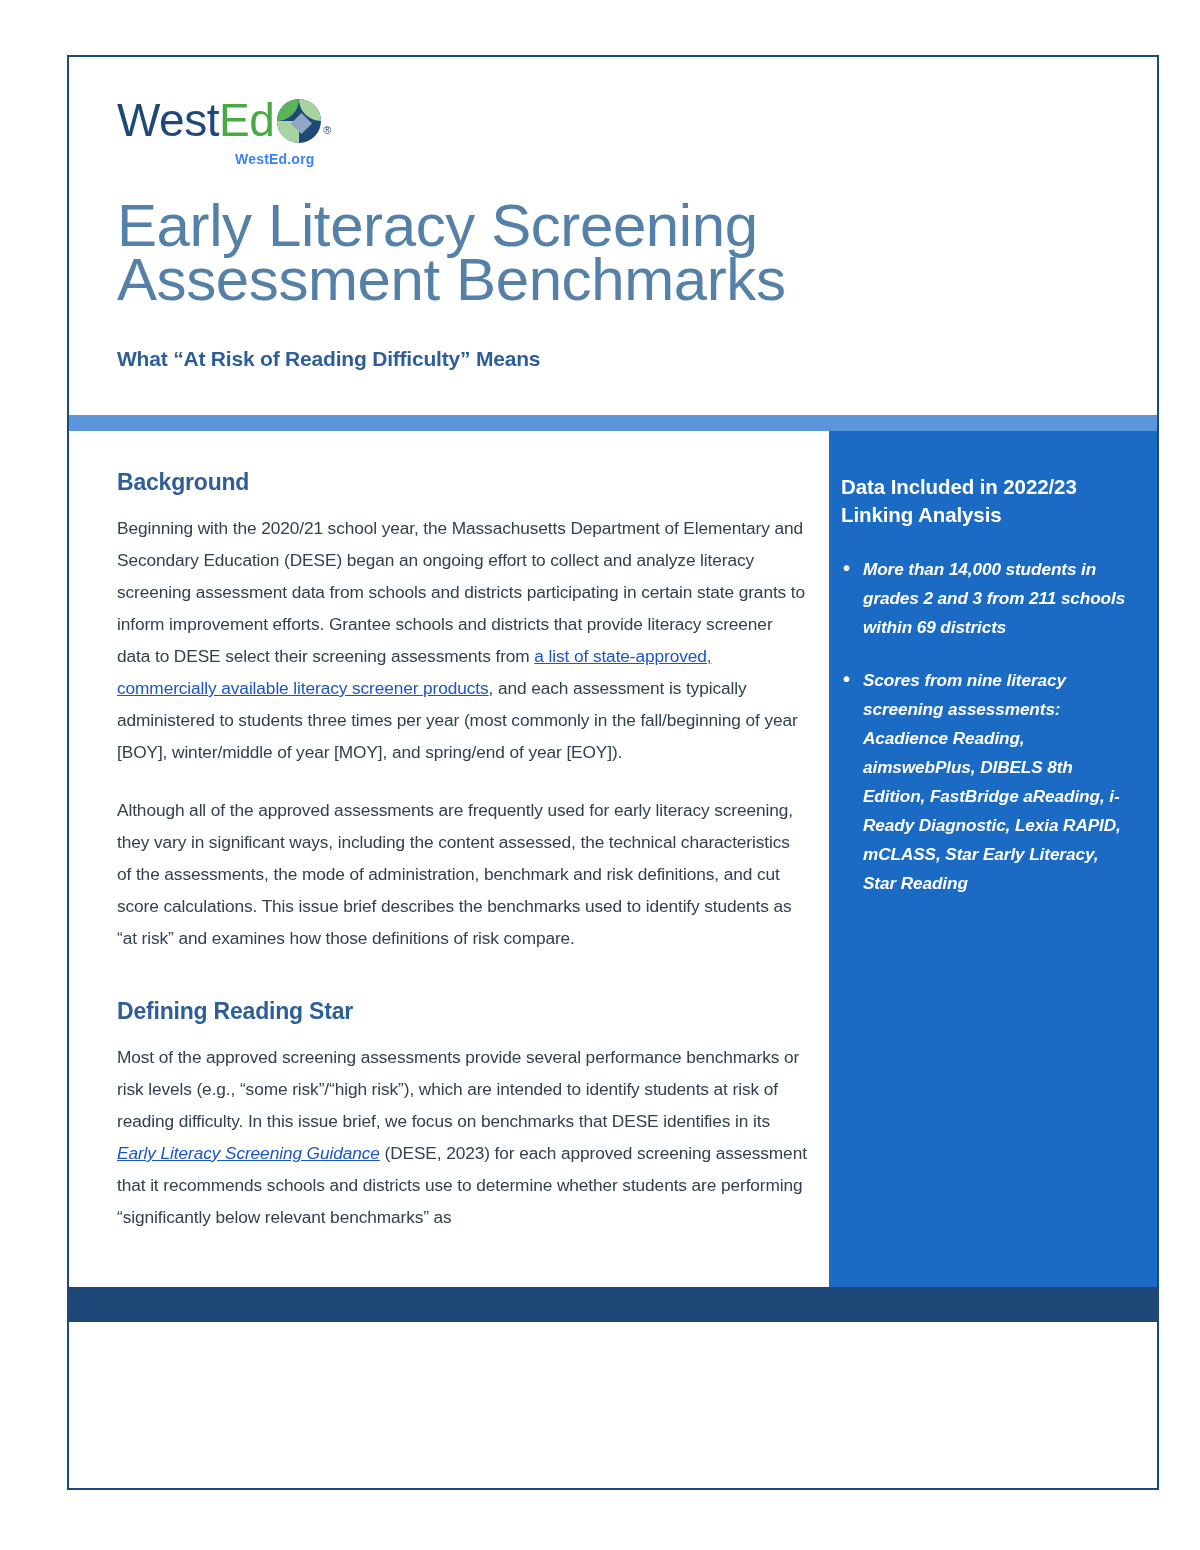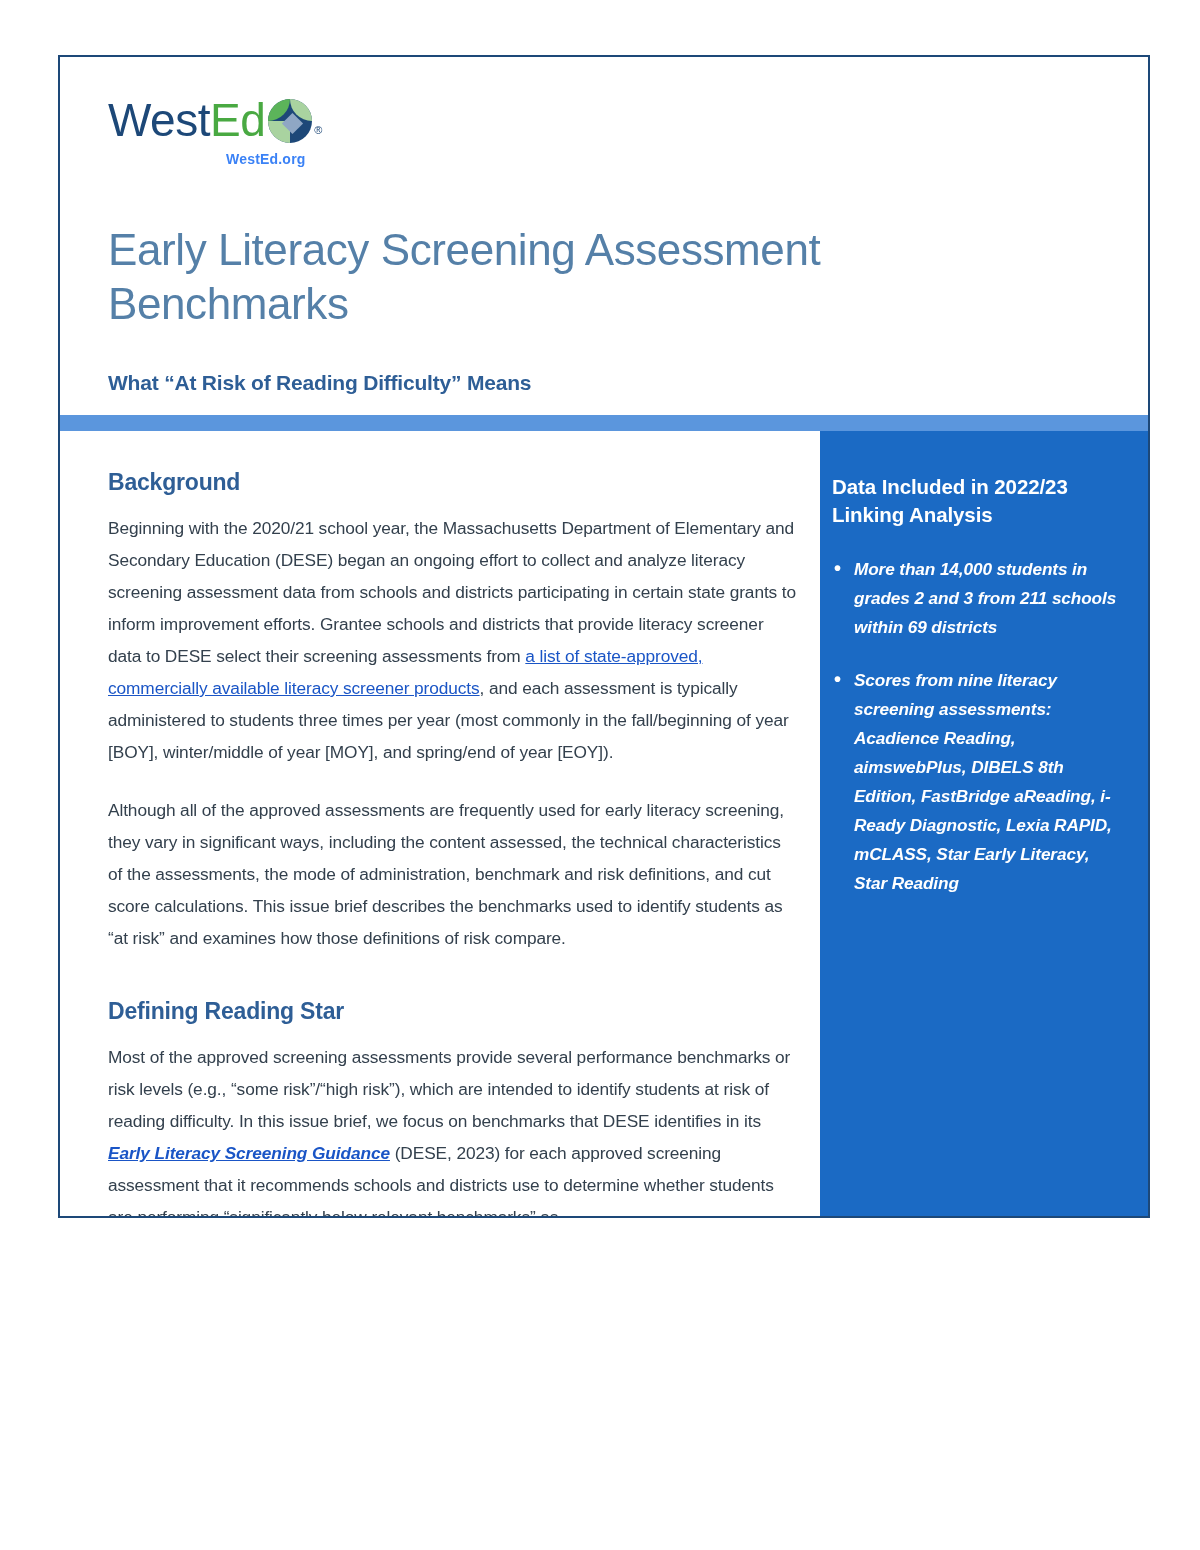--- a/index.html
+++ b/index.html
@@ -9,24 +9,24 @@
   }
   body {
     width: 1200px;
     height: 1550px;
     font-family: "Liberation Sans", sans-serif;
     overflow: hidden;
   }
 
   .page {
     position: absolute;
-    left: 58px;
+    left: 67px;
     top: 55px;
     width: 1092px;
-    height: 1163px;
+    height: 1435px;
     border: 2px solid #1d4878;
     box-sizing: border-box;
     background: #ffffff;
     overflow: hidden;
   }
 
   
   .header {
     position: relative;
     padding: 38px 0 0 48px;
@@ -89,23 +89,23 @@
   .logo-tagline {
     color: #3b82f6;
     font-size: 14px;
     font-weight: 700;
     letter-spacing: 0.2px;
     margin-top: -4px;
     margin-left: 118px;
   }
 
   .doc-title {
-    margin-top: 56px;
+    margin-top: 32px;
     color: #5580a8;
-    font-size: 44px;
+    font-size: 60px;
     line-height: 54px;
     font-weight: 400;
     letter-spacing: -0.4px;
     max-width: 720px;
   }
   .doc-subtitle {
     margin-top: 40px;
     color: #2e5e96;
     font-size: 21px;
     font-weight: 700;
@@ -169,21 +169,21 @@
     font-size: 17.3px;
     line-height: 32px;
     margin: 4px 0 26px 0;
     max-width: 690px;
     letter-spacing: -0.1px;
   }
   a.doclink {
     color: #1a55c6;
     text-decoration: underline;
   }
-  a.doclink.italic { font-style: italic; font-weight: bold; }
+  a.doclink.italic { font-style: italic; }
 
   
   .side-title {
     color: #ffffff;
     font-size: 20.5px;
     font-weight: 700;
     line-height: 28px;
     margin: 0 0 26px 0;
     letter-spacing: -0.1px;
   }

